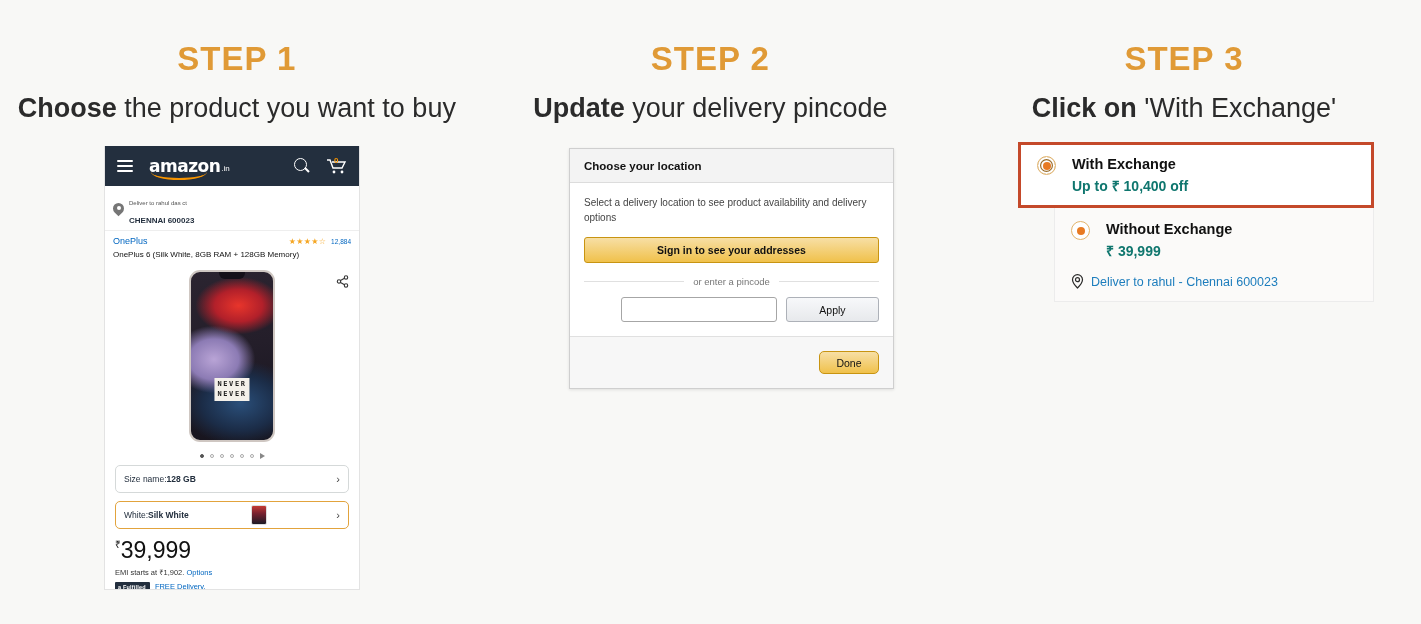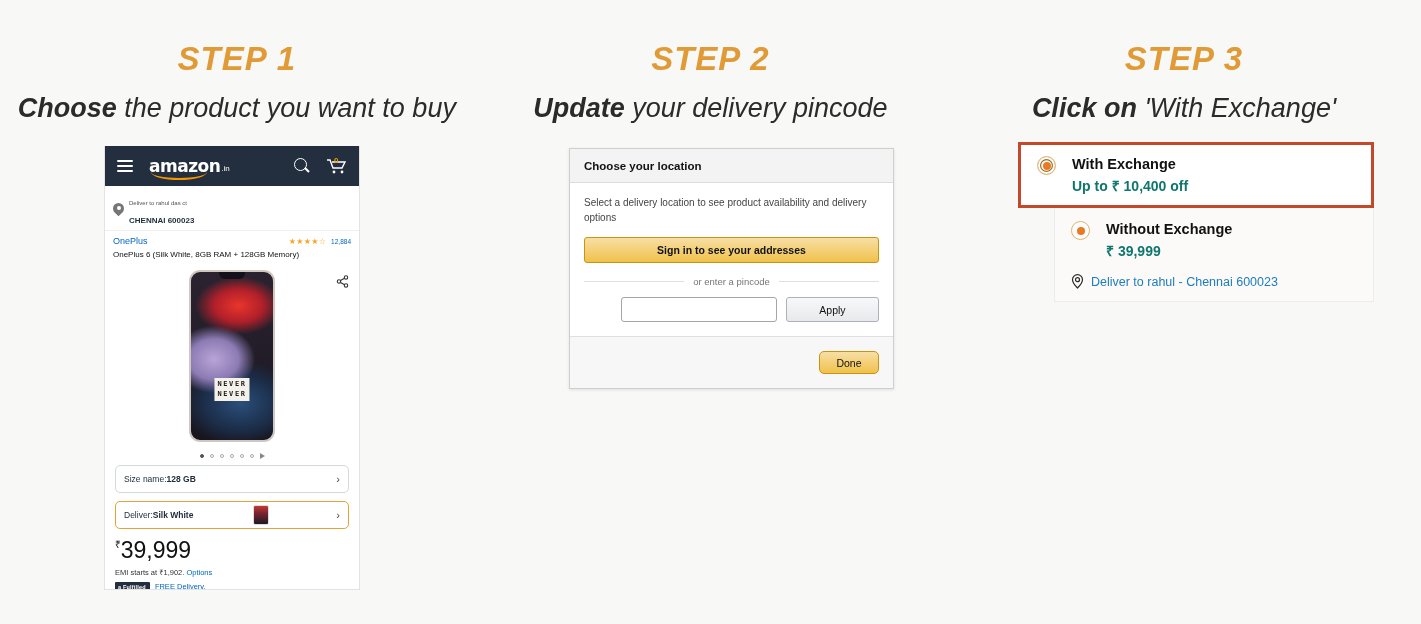--- a/index.html
+++ b/index.html
@@ -6,21 +6,21 @@
   html, body { margin: 0; padding: 0; }
   body {
     width: 1421px; height: 624px;
     background: #f8f8f6;
     font-family: "Liberation Sans", sans-serif;
     color: #232f3e;
     overflow: hidden;
     position: relative;
   }
 
-  .steps-row { display: flex; width: 1421px; font-style: italic; }
+  .steps-row { display: flex; width: 1421px; }
   .step-col { width: 473.6px; position: relative; }
 
   
   .step-label {
     text-align: center;
     font-size: 33px;
     font-weight: bold;
     color: #e09a36;
     letter-spacing: 1px;
     margin-top: 42px;
@@ -361,21 +361,21 @@
     <span class="play-tri"></span>
   </div>
 
   <div class="sel-row">
     <span>Size name: </span>
       <b>128 GB</b>
     <span class="chev">›</span>
   </div>
 
   <div class="sel-row active">
-    <span>Deliver: </span>
+    <span>White: </span>
       <b>Silk White</b>
     <span class="swatch"></span>
     <span class="chev">›</span>
   </div>
 
   <div class="price-block">
     <div class="price-main">
       <span class="cur">₹</span><span>39,999</span>
     </div>
     <div class="emi-line">

